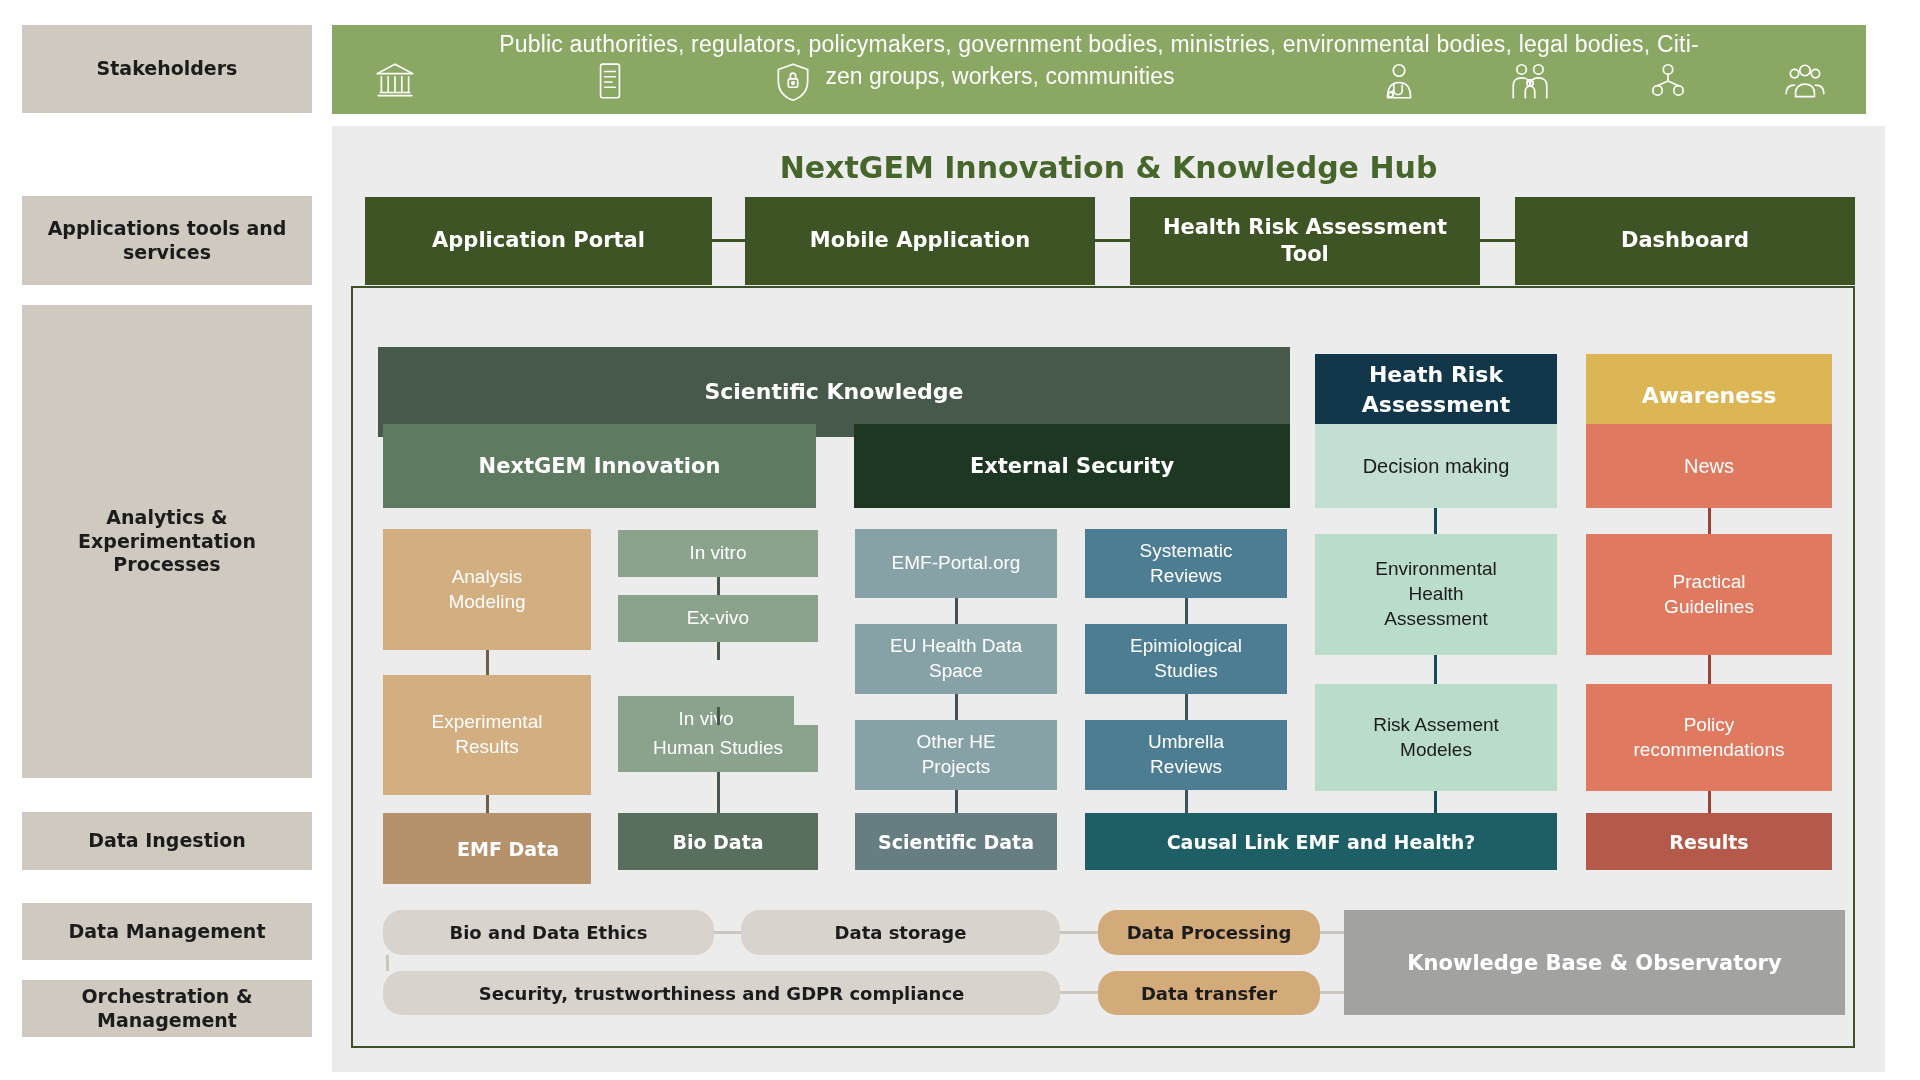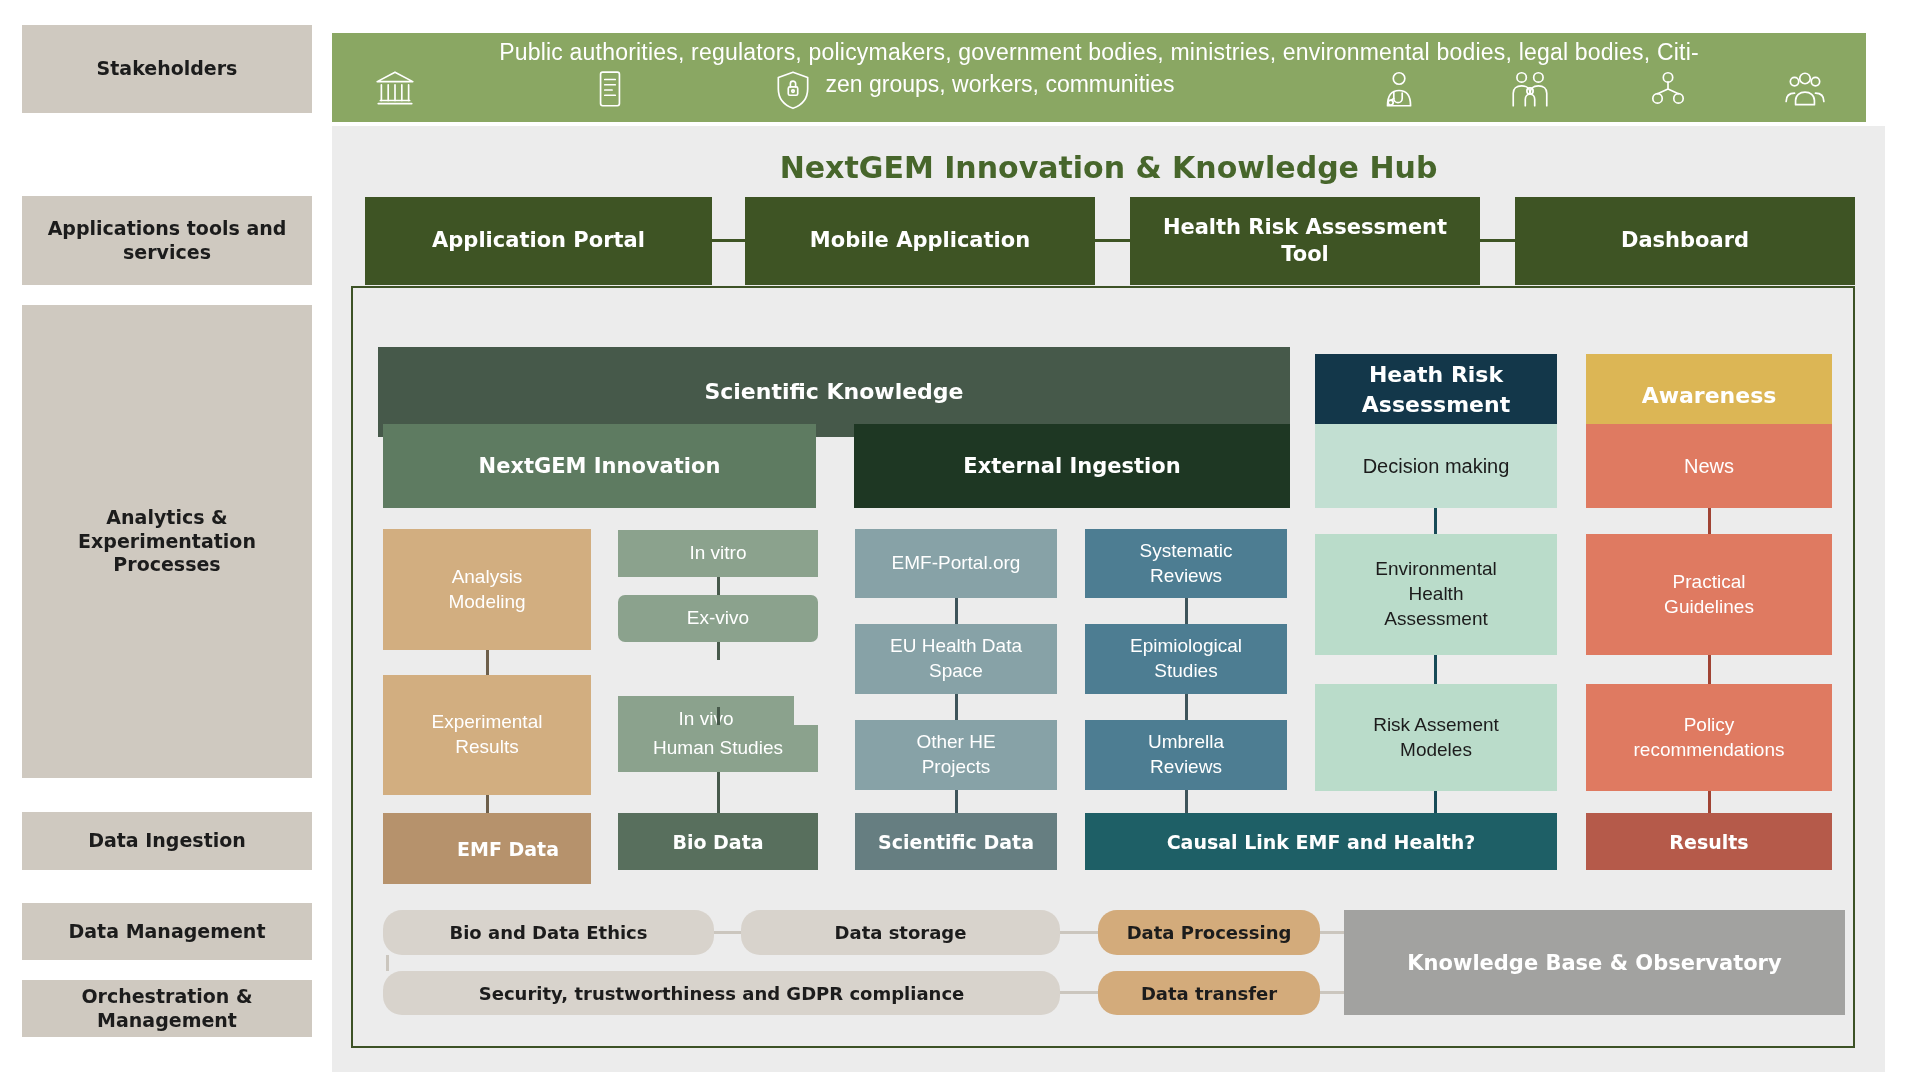--- a/index.html
+++ b/index.html
@@ -27,21 +27,21 @@
 </head>
 <body>
 
 <div class="abs box side bold tb" style="left: 22px; top: 25px; width: 290px; height: 88px; background: rgb(207, 201, 192);">Stakeholders</div>
 <div class="abs box side bold tb" style="left: 22px; top: 196px; width: 290px; height: 89px; background: rgb(207, 201, 192);">Applications tools and services</div>
 <div class="abs box side bold tb" style="left: 22px; top: 305px; width: 290px; height: 473px; padding: 4px 40px; background: rgb(207, 201, 192);">Analytics &amp; Experimentation Processes</div>
 <div class="abs box side bold tb" style="left: 22px; top: 812px; width: 290px; height: 58px; background: rgb(207, 201, 192);">Data Ingestion</div>
 <div class="abs box side bold tb" style="left: 22px; top: 903px; width: 290px; height: 57px; background: rgb(207, 201, 192);">Data Management</div>
 <div class="abs box side bold tb" style="left: 22px; top: 980px; width: 290px; height: 57px; background: rgb(207, 201, 192);">Orchestration &amp; Management</div>
 
-<div class="abs" style="left: 332px; top: 25px; width: 1534px; height: 89px; background: rgb(138, 167, 99); margin-top: 8px;">
+<div class="abs" style="left: 332px; top: 25px; width: 1534px; height: 89px; background: rgb(138, 167, 99);">
   <div class="abs tw" id="banner-line1" style="left:8px;top:6px;width:1518px;text-align:center;">Public authorities, regulators, policymakers, government bodies, ministries, environmental bodies, legal bodies, Citi-</div>
   <div class="abs tw" id="banner-line2" style="left:448px;top:38px;width:440px;text-align:center;">zen groups, workers, communities</div>
   <div class="icon" style="left:41px;top:35px;">
     <svg viewBox="0 0 42 42" fill="none" stroke="#ffffff" stroke-width="1.6" stroke-linejoin="round" stroke-linecap="round">
       <path d="M21 4 L38 13 H4 Z"></path>
         <path d="M8 16 v15 M14.5 16 v15 M21 16 v15 M27.5 16 v15 M34 16 v15"></path>
         <path d="M5 34 h32 M7 31 h28"></path>
     </svg>
   </div>
   <div class="icon" style="left:256px;top:35px;">
@@ -108,29 +108,29 @@
 <div class="h" style="left: 1095px; top: 239px; width: 35px; background: rgb(62, 84, 36);"></div>
 <div class="h" style="left: 1480px; top: 239px; width: 35px; background: rgb(62, 84, 36);"></div>
 
 <div class="abs" style="left:351px;top:286px;width:1504px;height:762px;border:2px solid #3d5226;"></div>
 
 <div class="abs box hdr bold tw" style="left: 378px; top: 307px; width: 912px; height: 90px; background: rgb(70, 89, 74);">Scientific Knowledge</div>
 <div class="abs box hdr bold tw" style="left: 1315px; top: 314px; width: 242px; height: 71px; padding: 0px 26px; background: rgb(19, 55, 74);">Heath Risk Assessment</div>
 <div class="abs box hdr bold tw" style="left: 1586px; top: 314px; width: 246px; height: 83px; background: rgb(220, 182, 85);">Awareness</div>
 
 <div class="abs box bold tw" style="left: 383px; top: 424px; width: 433px; height: 84px; font-size: 21px; background: rgb(94, 123, 97);">NextGEM Innovation</div>
-<div class="abs box bold tw" style="left: 854px; top: 424px; width: 436px; height: 84px; font-size: 21px; background: rgb(30, 55, 35);">External Ingestion</div>
+<div class="abs box bold tw" style="left: 854px; top: 424px; width: 436px; height: 84px; font-size: 21px; background: rgb(30, 55, 35);">External Security</div>
 <div class="abs box chip tb" style="left: 1315px; top: 424px; width: 242px; height: 84px; font-size: 20px; background: rgb(194, 223, 210);">Decision making</div>
 <div class="abs box chip tw" style="left: 1586px; top: 424px; width: 246px; height: 84px; font-size: 20px; background: rgb(223, 122, 97);">News</div>
 
 <div class="abs box chip tw" style="left: 383px; top: 529px; width: 208px; height: 121px; padding: 2px 40px; background: rgb(210, 174, 128);">Analysis Modeling</div>
 <div class="abs box chip tw" style="left: 383px; top: 675px; width: 208px; height: 120px; padding: 2px 30px; background: rgb(210, 174, 128);">Experimental Results</div>
 
 <div class="abs box chip tw" style="left: 618px; top: 530px; width: 200px; height: 47px; background: rgb(139, 162, 141);">In vitro</div>
-<div class="abs box chip tw" style="left: 618px; top: 595px; width: 200px; height: 47px; background: rgb(139, 162, 141); border-radius: 7px;">Ex-vivo</div>
+<div class="abs box chip tw" style="left: 618px; top: 595px; width: 200px; height: 47px; background: rgb(139, 162, 141);">Ex-vivo</div>
 <div class="abs box chip tw" style="left: 618px; top: 660px; width: 176px; height: 47px; background: rgb(139, 162, 141); margin-top: 36px;">In vivo</div>
 <div class="abs box chip tw" style="left: 618px; top: 725px; width: 200px; height: 47px; background: rgb(139, 162, 141);">Human Studies</div>
 
 <div class="abs box chip tw" style="left: 855px; top: 529px; width: 202px; height: 69px; background: rgb(135, 162, 167);">EMF-Portal.org</div>
 <div class="abs box chip tw" style="left: 855px; top: 624px; width: 202px; height: 70px; padding: 2px 24px; background: rgb(135, 162, 167);">EU Health Data Space</div>
 <div class="abs box chip tw" style="left: 855px; top: 720px; width: 202px; height: 70px; padding: 2px 40px; background: rgb(135, 162, 167);">Other HE Projects</div>
 
 <div class="abs box chip tw" style="left: 1085px; top: 529px; width: 202px; height: 69px; padding: 2px 34px; background: rgb(77, 125, 146);">Systematic Reviews</div>
 <div class="abs box chip tw" style="left: 1085px; top: 624px; width: 202px; height: 70px; padding: 2px 30px; background: rgb(77, 125, 146);">Epimiological Studies</div>
 <div class="abs box chip tw" style="left: 1085px; top: 720px; width: 202px; height: 70px; padding: 2px 44px; background: rgb(77, 125, 146);">Umbrella Reviews</div>

